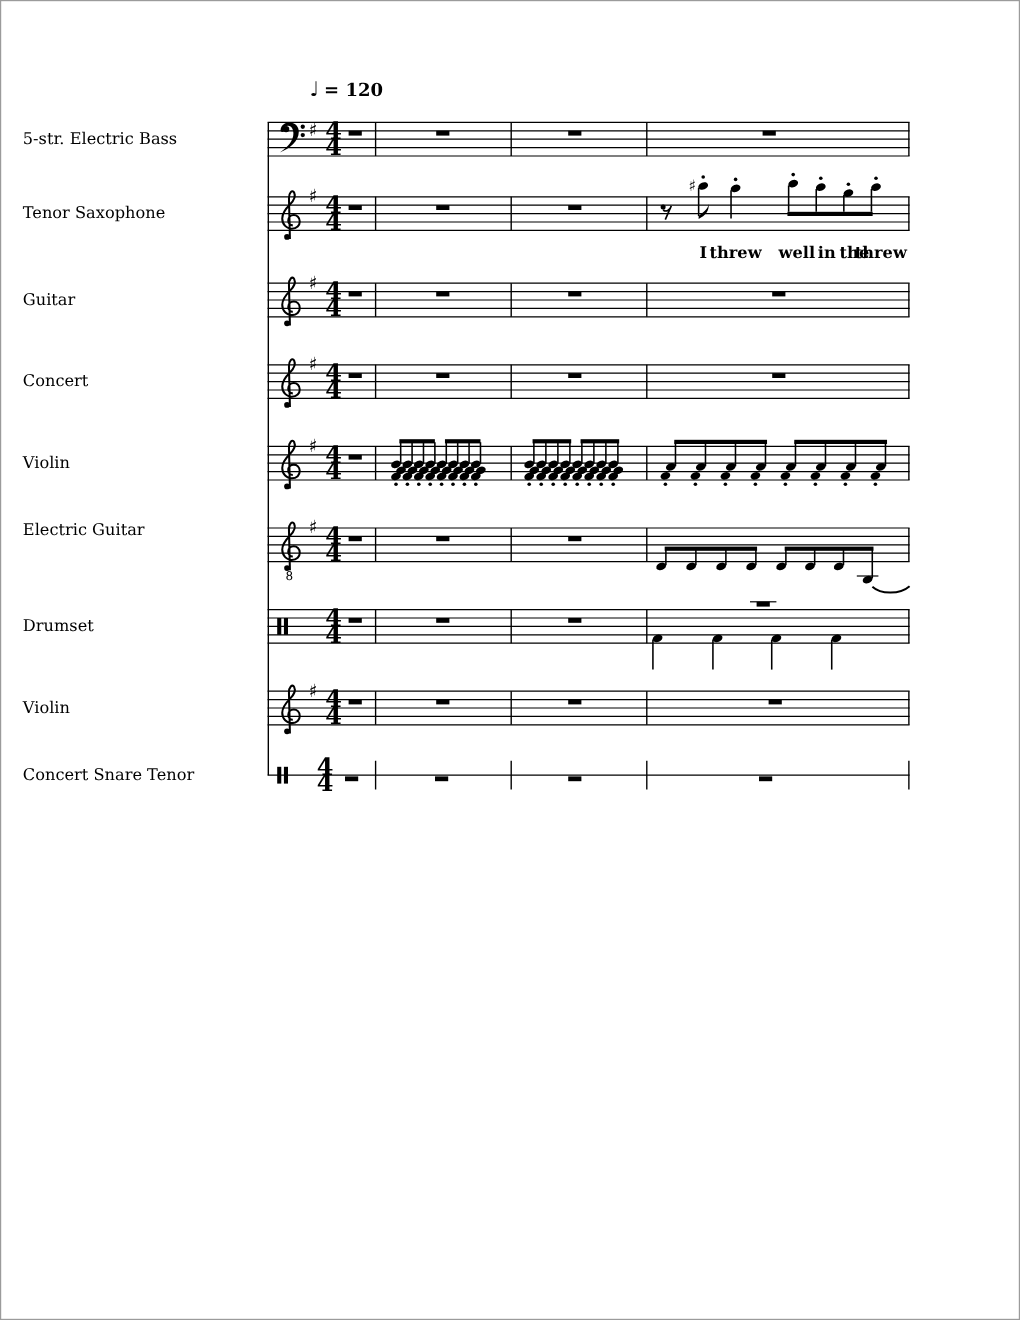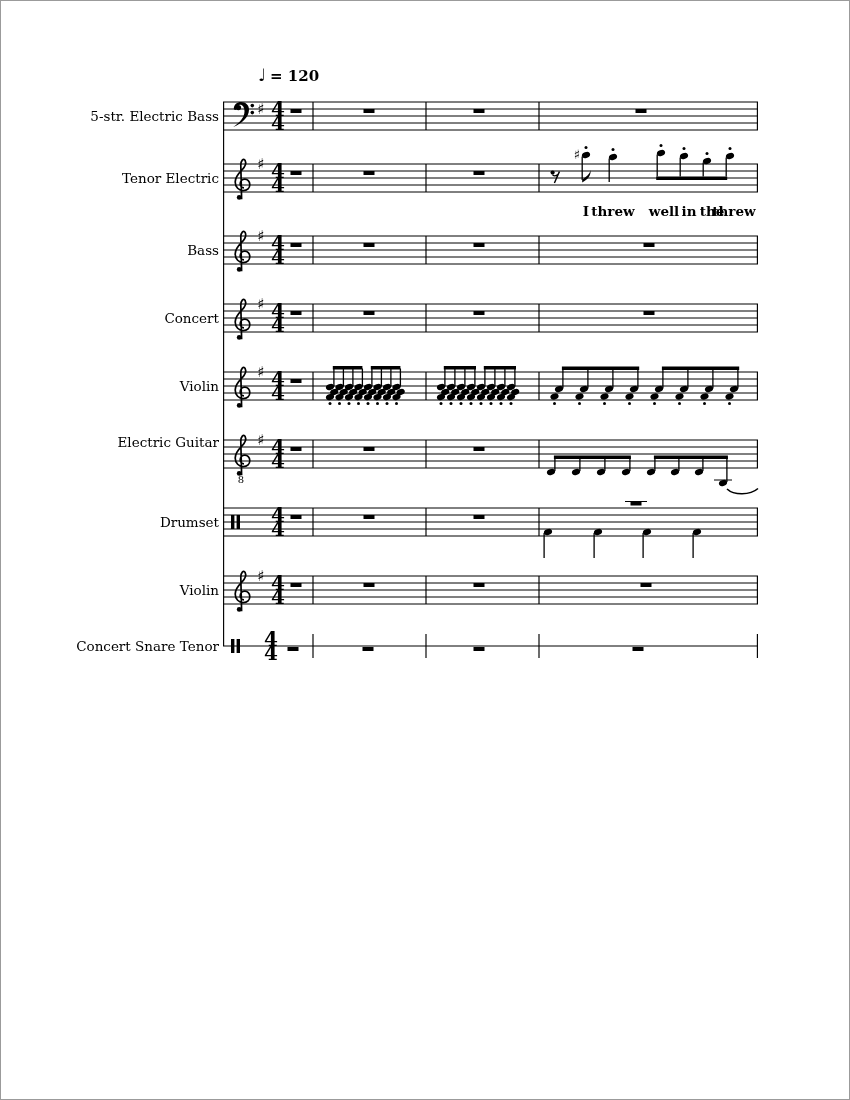--- a/index.html
+++ b/index.html
@@ -14,21 +14,21 @@
   .bl   { stroke:#000; stroke-width:1.15; fill:none; }
   .stem { stroke:#000; stroke-width:1.3; fill:none; }
   .crv  { stroke:#000; stroke-width:1.4; fill:none; }
   .tie  { stroke:#000; stroke-width:1.6; fill:none; }
   .clefstroke { stroke:#000; stroke-width:1.7; fill:none; }
   text.ts  { font-family:"DejaVu Serif", serif; font-weight:bold; font-size:20px; text-anchor:middle; fill:#000; }
   text.sh  { font-family:"DejaVu Sans", sans-serif; font-size:15px; text-anchor:middle; fill:#000; }
   text.sh2 { font-family:"DejaVu Sans", sans-serif; font-size:13px; text-anchor:middle; fill:#000; }
   text.oct { font-family:"DejaVu Serif", serif; font-size:10px; text-anchor:middle; fill:#000; }
   .inst-label {
-    position:absolute; left:18px; width:200px; text-align:right;
+    position:absolute; left:18px; width:200px; 
     font-size:13.5px; line-height:16px; white-space:nowrap;
   }
   .tempo {
     position:absolute; left:257px; top:64px; display:flex; align-items:baseline; gap:4px;
   }
   .tempo-note { font-family:"DejaVu Sans", sans-serif; font-size:17px; font-weight:bold; }
   .tempo-text { font-family:"DejaVu Serif", serif; font-size:15px; font-weight:bold; }
   .lyric {
     position:absolute; top:202px; transform:translateX(-50%);
     font-size:13.5px; font-weight:bold; white-space:nowrap;
@@ -38,22 +38,22 @@
 <body>
 
 <div class="page">
 
   <div class="tempo">
     <span class="tempo-note">♩</span>
     <span class="tempo-text">= 120</span>
   </div>
 
   <div class="inst-label" style="top:107px">5-str. Electric Bass</div>
-  <div class="inst-label" style="top:169px">Tenor Electric</div>
-  <div class="inst-label" style="top:241px">Bass</div>
+  <div class="inst-label" style="top:169px">Tenor Saxophone</div>
+  <div class="inst-label" style="top:241px">Guitar</div>
   <div class="inst-label" style="top:309px">Concert</div>
   <div class="inst-label" style="top:377px">Violin</div>
   <div class="inst-label" style="top:433px">Electric Guitar</div>
   <div class="inst-label" style="top:513px">Drumset</div>
   <div class="inst-label" style="top:581px">Violin</div>
   <div class="inst-label" style="top:637px">Concert Snare Tenor</div>
 
   <span class="lyric" style="left:585px">I</span>
   <span class="lyric" style="left:612px">threw</span>
   <span class="lyric" style="left:663px">well</span>

